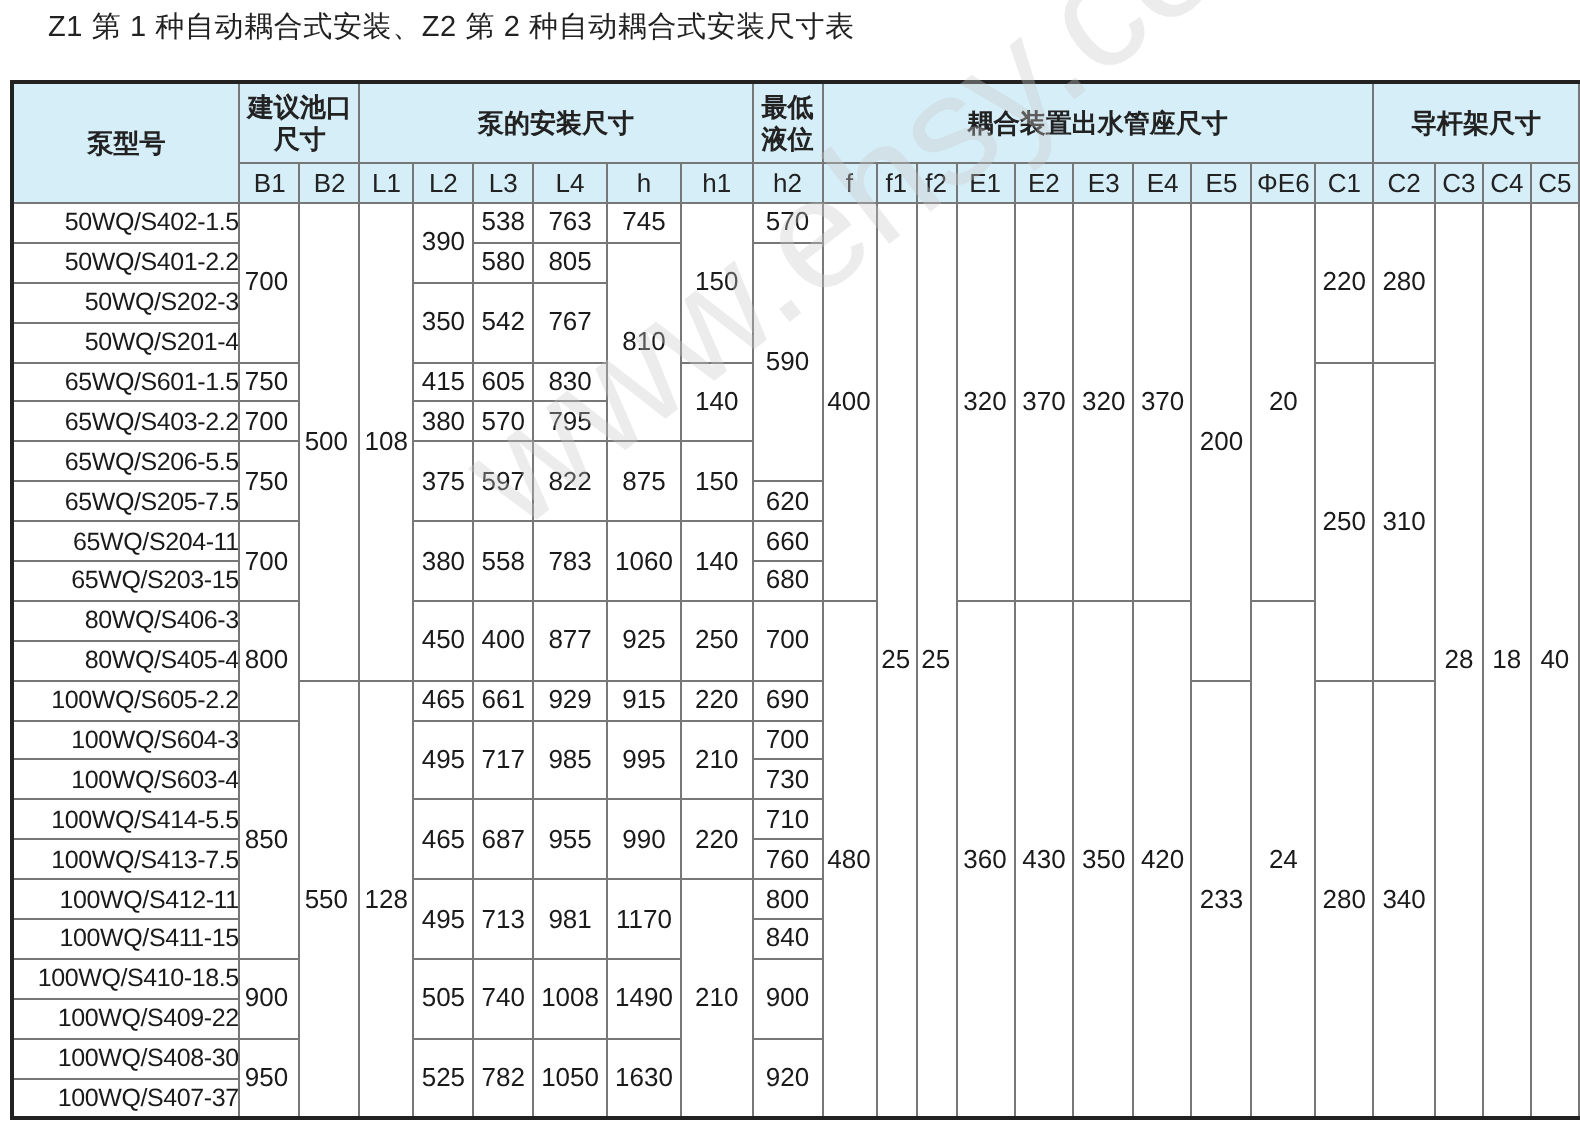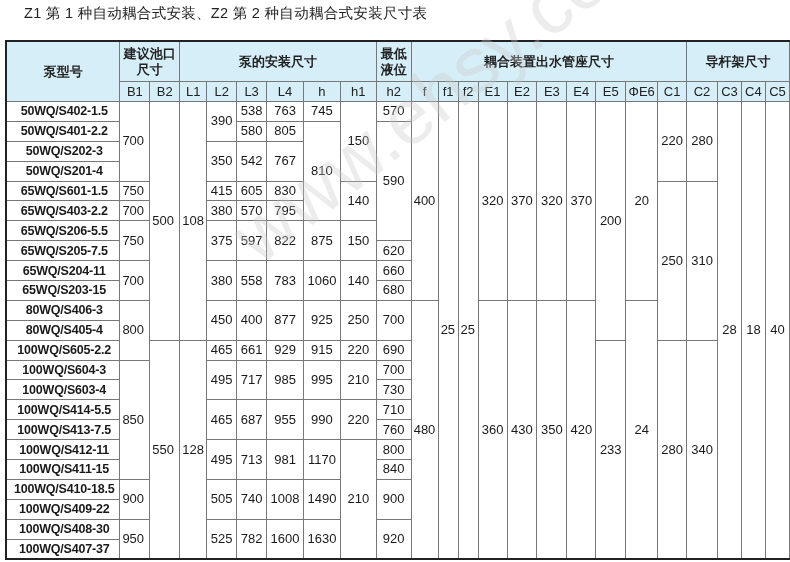--- a/index.html
+++ b/index.html
@@ -7,21 +7,21 @@
          font-family:"Liberation Sans", "DejaVu Sans", sans-serif; color:#1a1a1a; }
   .title { position:absolute; left:24px; top:4px; font-size:14.5px; letter-spacing:0.3px; color:#222; white-space:nowrap; }
   table { position:absolute; left:5px; top:40px; border-collapse:collapse; table-layout:fixed;
           border-top:2px solid #222; border-bottom:2px solid #222; border-left:2px solid #222; }
   td, th { border:1px solid #777; padding:0; text-align:center; vertical-align:middle;
            font-size:13px; line-height:14px; overflow:hidden; white-space:nowrap; }
   thead th { background:#d6eef8; font-weight:bold; color:#222; }
   thead tr.r1 th { height:39px; font-size:13px; line-height:16px; }
   thead tr.r2 th { height:19px; font-weight:normal; font-size:13px;margin-top:48px; }
   tbody td { height:18.9px; }
-  td.model { text-align:center; padding-left:2px; font-size:12.5px; letter-spacing:-0.2px;font-weight:bold; }
+  td.model { text-align:right; padding-left:2px; font-size:12.5px; letter-spacing:-0.2px; }
   td.left { text-align:left; padding-left:2px; }
   .watermark { position:absolute; left:215px; top:210px; font-size:78px; color:rgba(200,200,200,0.35);
                transform:rotate(-38deg); transform-origin:left top; pointer-events:none; white-space:nowrap;
                font-family:"Liberation Sans", sans-serif; }
 </style>
 </head>
 <body>
 
 <div class="title">Z1 第 1 种自动耦合式安装、Z2 第 2 种自动耦合式安装尺寸表</div>
 
@@ -279,21 +279,21 @@
 
     <tr>
       <td class="model">100WQ/S409-22</td>
     </tr>
 
     <tr>
       <td class="model">100WQ/S408-30</td>
       <td rowspan="2" class="left">950</td>
       <td rowspan="2">525</td>
       <td rowspan="2">782</td>
-      <td rowspan="2">1600</td>
+      <td rowspan="2">1050</td>
       <td rowspan="2">1630</td>
       <td rowspan="2">920</td>
     </tr>
 
     <tr>
       <td class="model">100WQ/S407-37</td>
     </tr>
   </tbody>
 </table>
 

